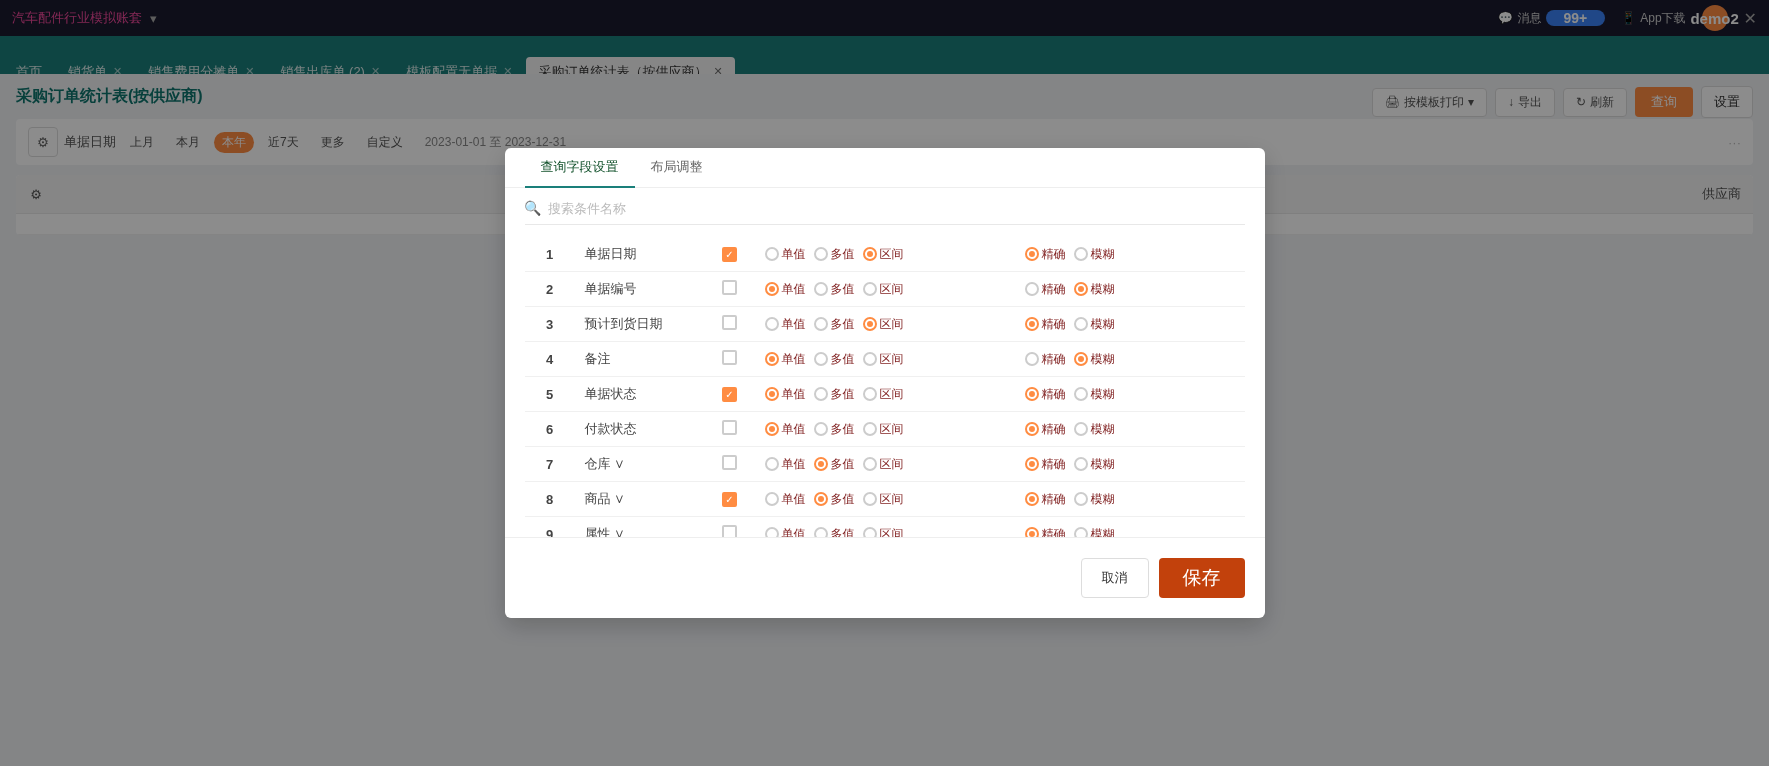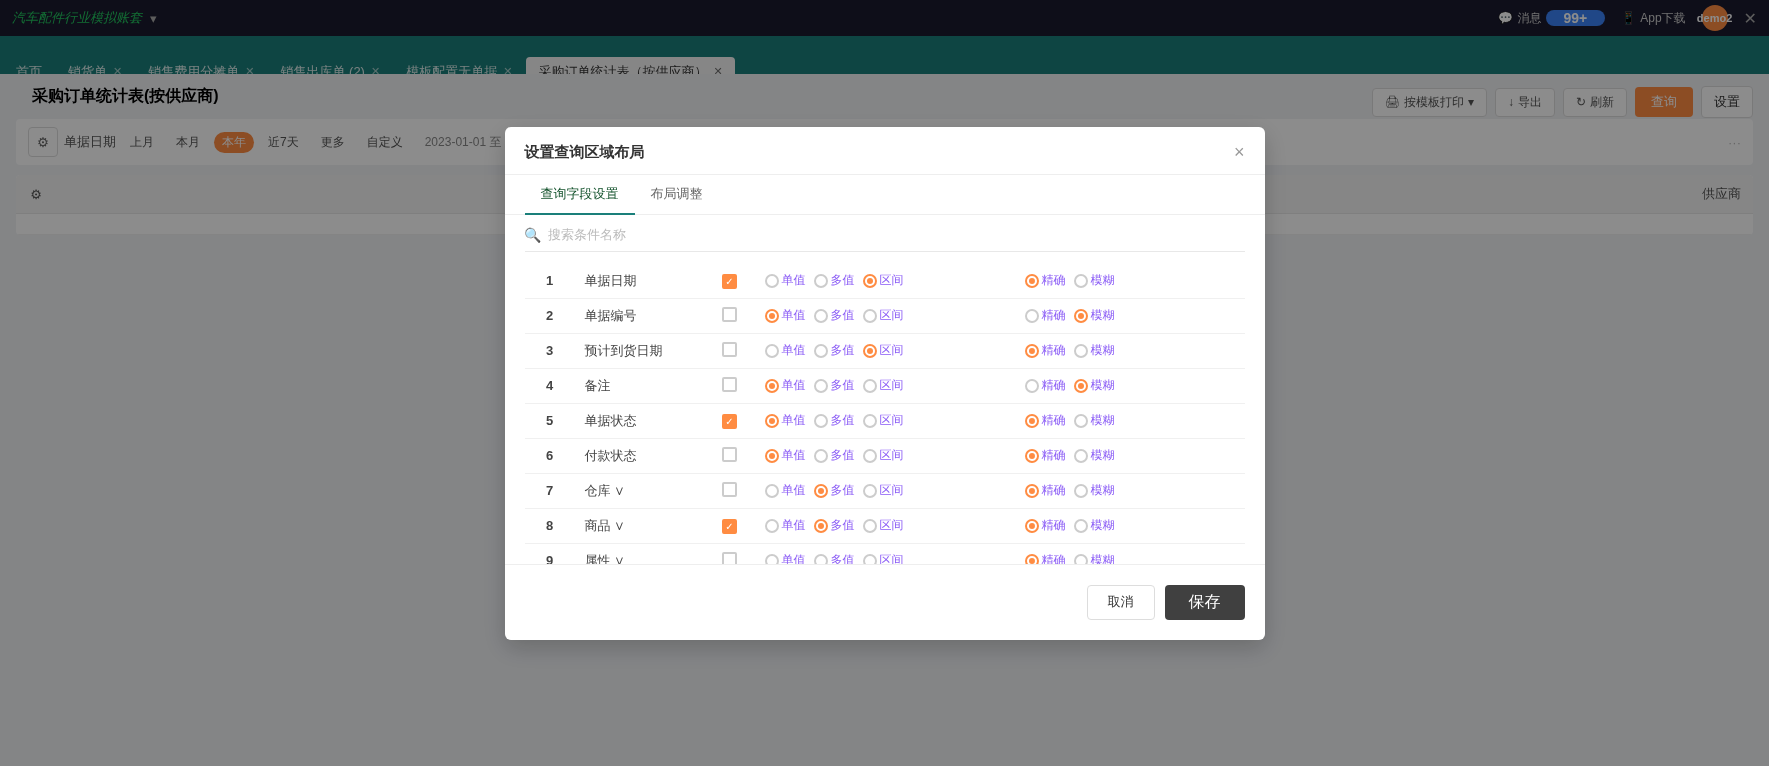--- a/index.html
+++ b/index.html
@@ -9,36 +9,36 @@
     .top-bar {
       background: #1a1a2e;
       height: 36px;
       display: flex;
       align-items: center;
       justify-content: space-between;
       padding: 0 12px;
       color: #ccc;
     }
     .top-bar-left { display: flex; align-items: center; gap: 8px; }
-    .top-bar-title { font-size: 13px; color: #22c55e; font-style: italic; }
+    .top-bar-title { font-size: 13px; color: #ec4899; }
     .top-bar-right { display: flex; align-items: center; gap: 16px; font-size: 12px; color: #ccc; }
     .notification-btn { display: flex; align-items: center; gap: 4px; cursor: pointer; }
     .badge {
       background: #3b82f6;
       color: white;
       border-radius: 8px;
       padding: 0 18px;
       font-size: 14px;
       font-weight: bold;
     }
     .avatar {
       width: 26px; height: 26px; border-radius: 50%;
       background: #ff8c42;
       display: flex; align-items: center; justify-content: center;
-      color: white; font-size: 11px; font-weight: bold;
+      color: white; font-size: 15px; font-weight: bold;
     }
 
     
     .tab-bar {
       background: #1a7f7a;
       height: 38px;
       display: flex;
       align-items: center;
       padding: 0 0 0 4px;
       gap: 2px;
@@ -66,23 +66,22 @@
     .page-content {
       padding: 12px 16px;
       background: #f0f2f5;
       min-height: 600px;
       position: relative;
     }
 
     .page-title {
       font-size: 16px;
       font-weight: bold;
-      color: #000000;
+      color: #0f766e;
       margin-bottom: 12px;
-      margin-left: 16px;
     }
 
     .filter-bar {
       background: white;
       border-radius: 4px;
       padding: 8px 12px;
       display: flex;
       align-items: center;
       gap: 6px;
       margin-bottom: 10px;
@@ -264,21 +263,21 @@
       display: flex;
       align-items: center;
       gap: 8px;
     }
     .radio-item {
       display: flex;
       align-items: center;
       gap: 3px;
       cursor: pointer;
       font-size: 12px;
-      color: #8b5cf6;
+      color: #7f1d1d;
     }
     .radio-circle {
       width: 14px; height: 14px;
       border-radius: 50%;
       border: 2px solid #ccc;
       display: flex; align-items: center; justify-content: center;
       background: white;
       flex-shrink: 0;
     }
     .radio-circle.checked {
@@ -332,23 +331,23 @@
       border-radius: 4px;
       background: white;
       color: #333;
       font-size: 13px;
       cursor: pointer;
     }
     .btn-save {
       padding: 7px 24px;
       border: none;
       border-radius: 4px;
-      background: #404040;
+      background: #c2410c;
       color: white;
-      font-size: 16px;
+      font-size: 19px;
       cursor: pointer;
       font-weight: 500;
     }
 
     .page-actions {
       display: flex;
       gap: 8px;
       align-items: center;
       position: absolute;
       top: 12px;
@@ -482,24 +481,20 @@
         </tr>
       </tbody>
     </table>
   </div>
 </div>
 
 <div class="overlay">
 
   <div class="dialog">
 
-    <div class="dialog-header">
-      <span class="dialog-title">设置查询区域布局</span>
-      <button class="dialog-close">×</button>
-    </div>
 
     <div class="dialog-tabs">
       <div class="dialog-tab active">
         <span>查询字段设置</span>
       </div>
       <div class="dialog-tab">
         <span>布局调整</span>
       </div>
     </div>
 

